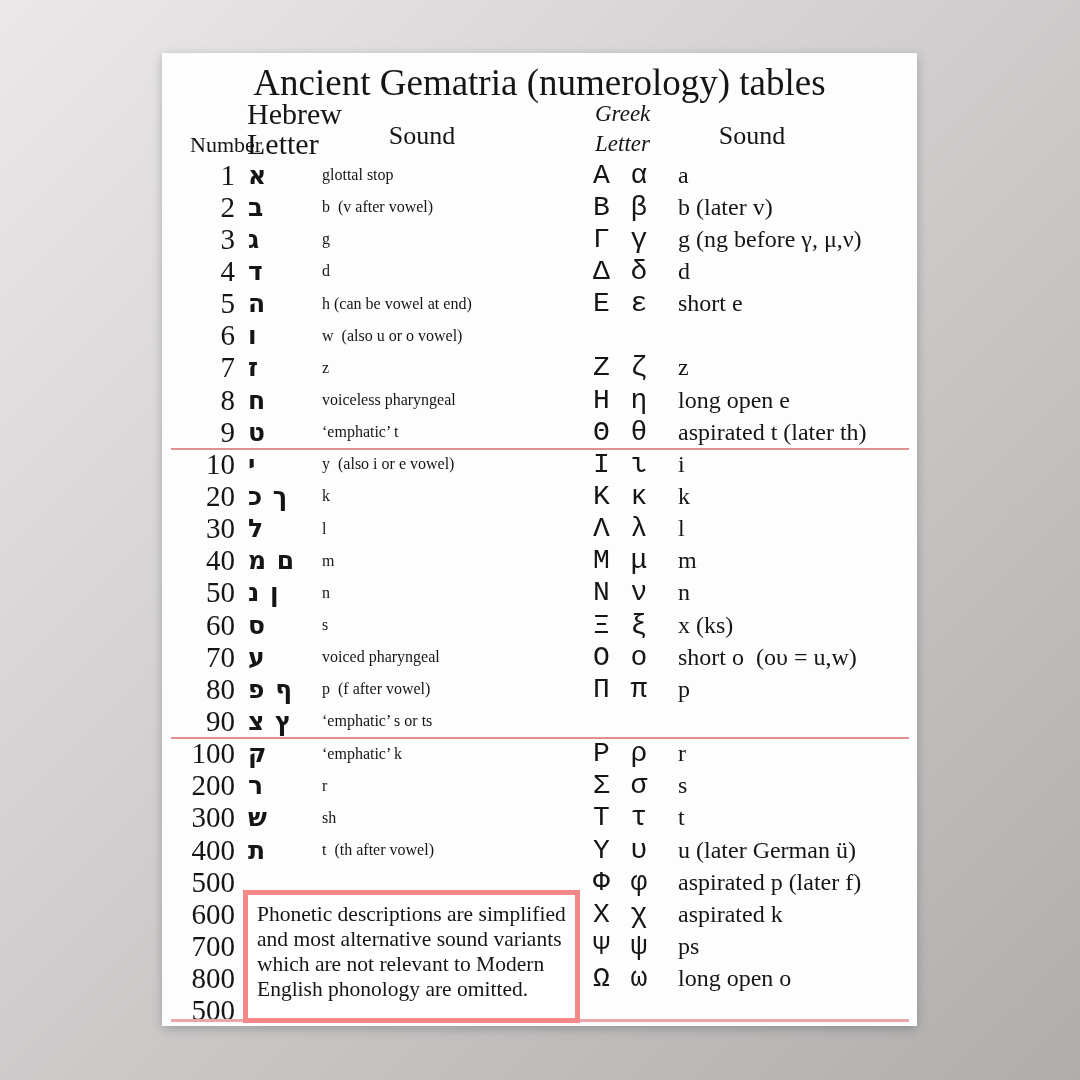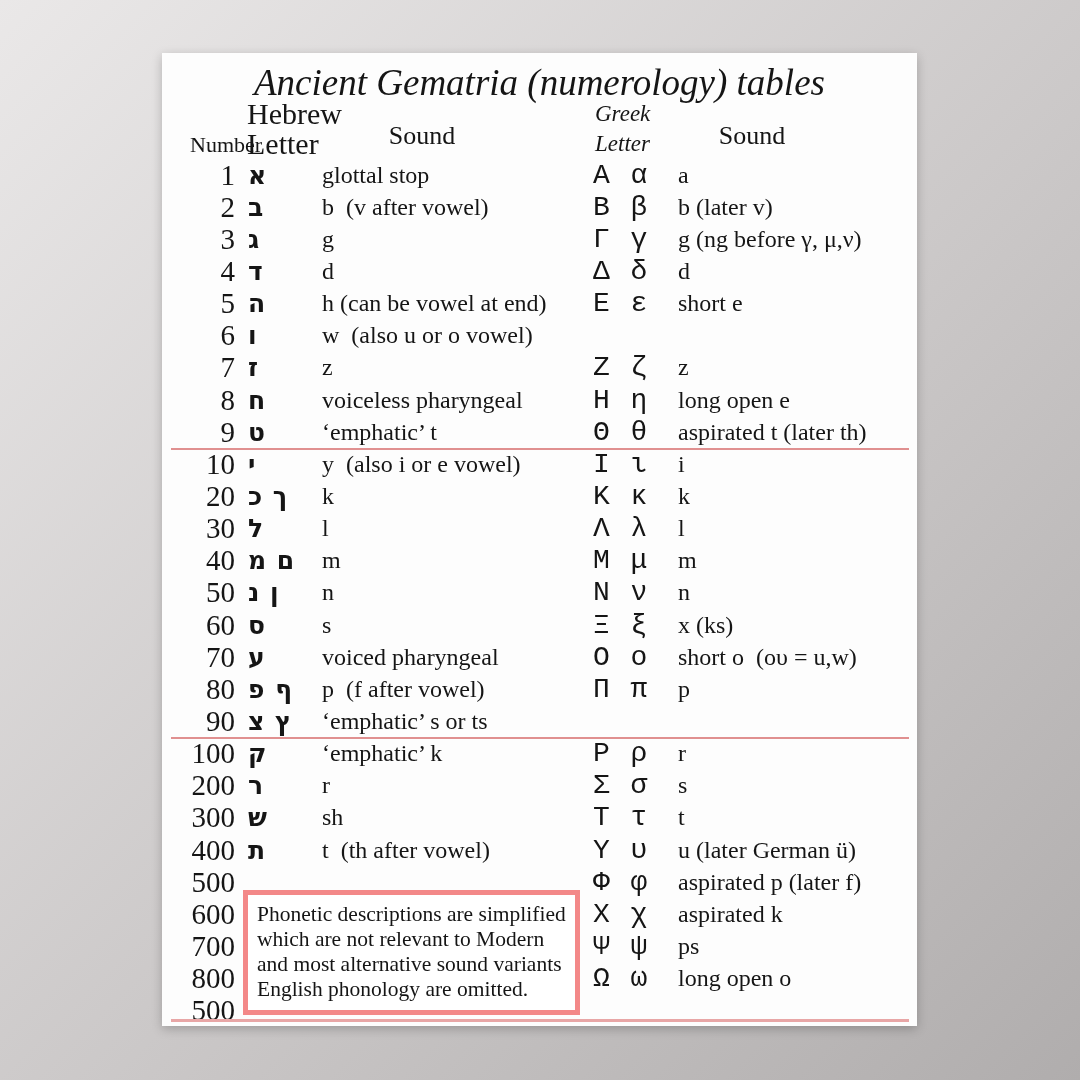--- a/index.html
+++ b/index.html
@@ -23,53 +23,52 @@
   }
   .poster {
     position: absolute; left: 162px; top: 53px; width: 755px; height: 973px;
     background: #fdfdfd;
     box-shadow: 0 3px 10px rgba(0,0,0,0.22);
   }
   .title {
     position: absolute; top: 8px; left: 0; right: 0;
     text-align: center; font-size: 37px; line-height: 44px;
     white-space: nowrap;
-    font-style: italic;
   }
   .hdr { position: absolute; white-space: nowrap; }
   .h-number  { left: 0;  top: 79px;  font-size: 22px; margin-left: 28px; }
   .h-hebrew  { left: 85px;  top: 46px;  font-size: 30px; line-height: 30px; }
   .h-sound1  { left: 158px; top: 68px;  width: 204px; text-align: center; font-size: 26px; }
   .h-greek   { left: 433px; top: 46px;  font-size: 23px; line-height: 30px; font-style: italic; }
   .h-sound2  { left: 488px; top: 68px;  width: 204px; text-align: center; font-size: 26px; }
   .rows { position: absolute; top: 106px; left: 0; width: 755px; }
   .row { display: flex; align-items: center; height: 32.15px; }
   .cell { overflow: visible; }
   .num  { width: 73px; text-align: right; font-size: 29px; }
   .heb  {
     width: 74px; margin-left: 13px;
     font-family: "DejaVu Sans", sans-serif; font-weight: bold; font-size: 25px;
     direction: ltr; unicode-bidi: bidi-override; word-spacing: 2px;
     line-height: 1; white-space: pre;
   }
-  .snd1 { width: 271px; font-size: 24px; white-space: pre; }
+  .snd1 { width: 271px; font-size: 16px; white-space: pre; }
   .grk  { width: 85px;  font-size: 28px; word-spacing: 4px; white-space: pre; font-family: Liberation Mono, monospace; }
   .snd2 { flex: 1; font-size: 24px; white-space: pre; }
   .separator {
     position: absolute; left: 9px; right: 8px; height: 2px;
     background: var(--sep);
   }
   .sep-1 { top: 395px; }
   .sep-2 { top: 684px; }
   .sep-bottom { top: 966px; height: 3px; background: var(--sep-bottom); }
   .note-box {
     position: absolute; left: 81px; top: 837px; width: 337px;
     border: 5px solid var(--note-border);
     background: #ffffff;
-    padding: 7px 8px 8px 9px;
+    padding: 7px 8px 16px 9px;
   }
   .note-line { font-size: 21.5px; line-height: 25px; white-space: nowrap; }
 </style>
 </head>
 <body>
 
 <div id="stage">
   <div class="poster">
 
     <div class="title">Ancient Gematria (numerology) tables</div>
@@ -307,19 +306,19 @@
     <div class="cell snd2"></div>
   </div>
 </div>
 
     <div class="separator sep-1"></div>
     <div class="separator sep-2"></div>
     <div class="separator sep-bottom"></div>
 
     <div class="note-box" id="note-box">
         <div class="note-line">Phonetic descriptions are simplified</div>
+        <div class="note-line">and most alternative sound variants</div>
         <div class="note-line">which are not relevant to Modern</div>
-        <div class="note-line">and most alternative sound variants</div>
         <div class="note-line">English phonology are omitted.</div>
       </div>
 
   </div>
 </div>
 
 </body></html>

